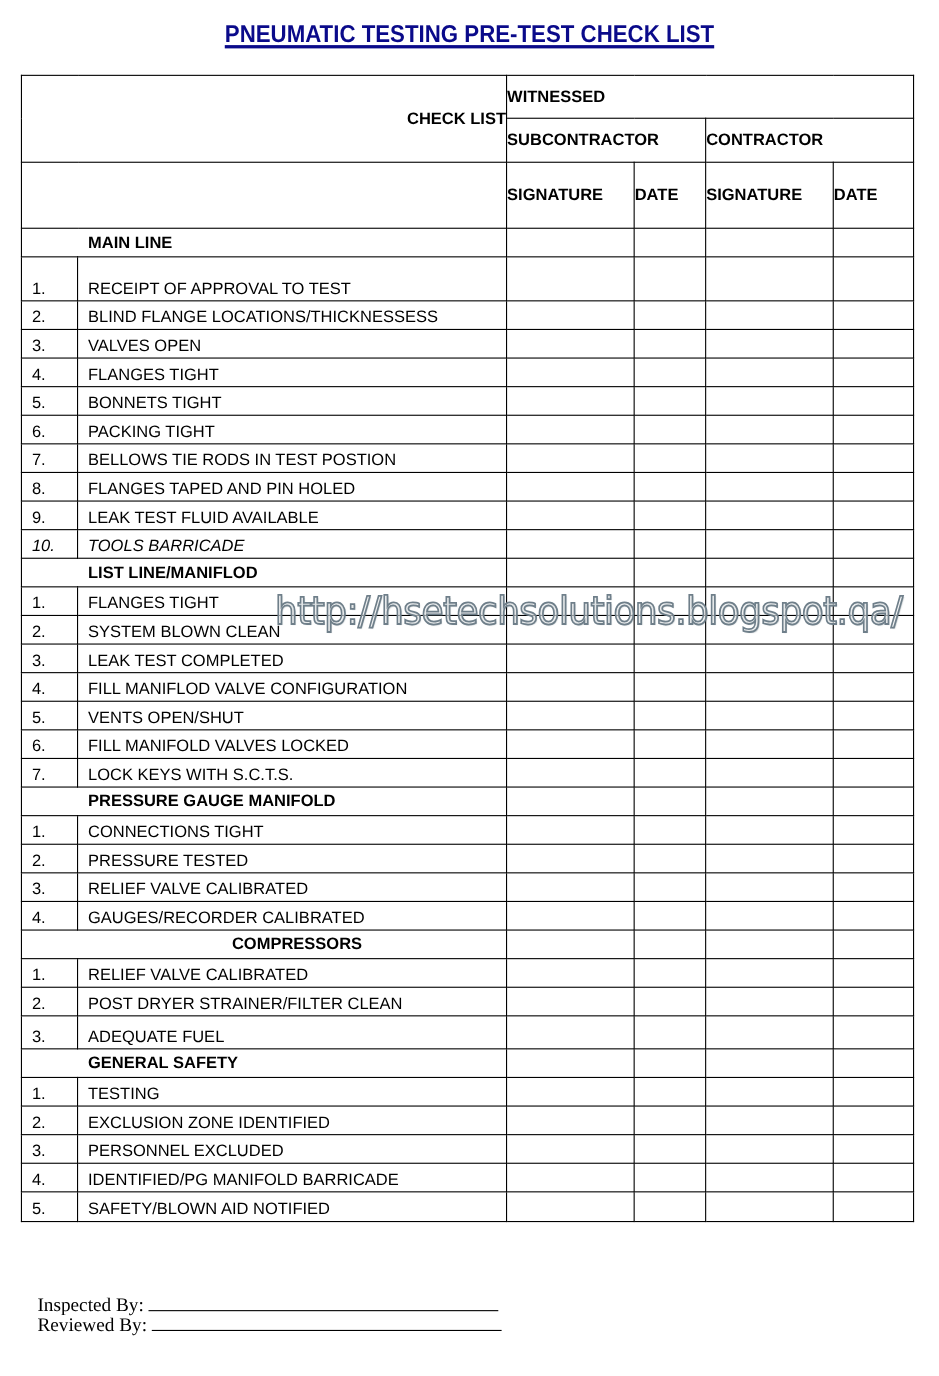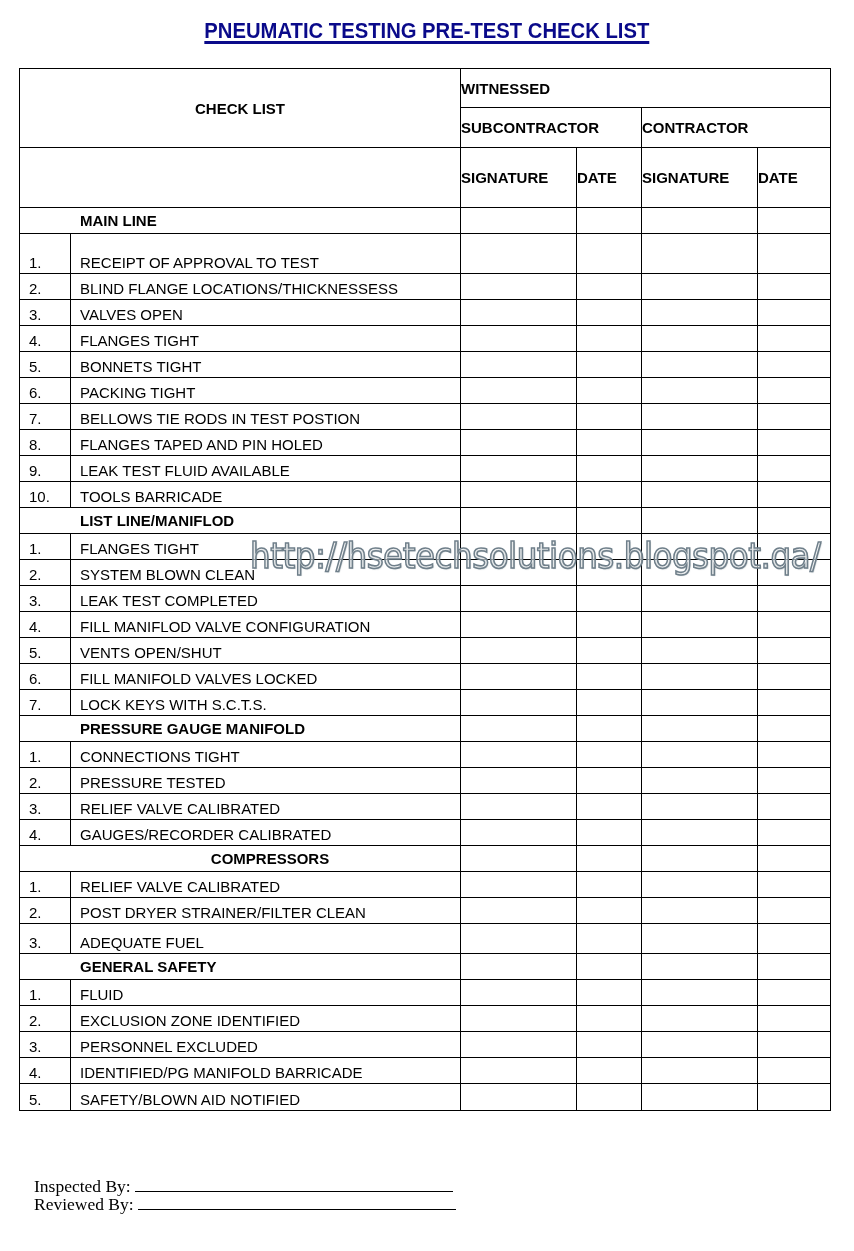--- a/index.html
+++ b/index.html
@@ -12,21 +12,21 @@
     .title span { text-decoration: underline; text-decoration-thickness: 3px; text-underline-offset: 3px; transform: scaleX(0.92); display: inline-block; }
     table.cl {
       position: absolute; left: 19px; top: 68px; width: 811px;
       border-collapse: collapse; table-layout: fixed;
     }
     table.cl td {
       border: 1.4px solid #000; padding: 0; font-size: 15px; vertical-align: bottom;
       overflow: hidden; white-space: nowrap;
     }
     .hdr { font-weight: bold; text-align: left; vertical-align: middle !important; font-size: 15px; }
-    .hdr-big { font-size: 21px; font-weight: bold; text-align: center; vertical-align: middle !important; }
+    .hdr-big { font-size: 21px; font-weight: bold; text-align: right; vertical-align: middle !important; }
     .num { padding-left: 9px !important; padding-bottom: 2px !important; }
     .txt { padding-left: 9px !important; padding-bottom: 2px !important; }
     .sec { font-weight: bold; font-size: 15.5px; padding-left: 60px !important; vertical-align: top !important; padding-top: 4px !important; }
     .sec-mid { vertical-align: middle !important; padding-top: 0 !important; }
     .blank { }
     .footer-line {
       position: absolute; left: 34px; font-family: "Liberation Serif", serif; font-size: 17.5px; color: #000;
     }
     .footer-line .rule { display: inline-block; border-bottom: 1.5px solid #000; height: 14px; vertical-align: baseline; margin-left: 4px; }
     .watermark {
@@ -139,21 +139,21 @@
         <td></td>
       </tr>
       <tr style="height: 26px;">
         <td class="num">9.</td>
         <td class="txt">LEAK TEST FLUID AVAILABLE</td>
         <td></td>
         <td></td>
         <td></td>
         <td></td>
       </tr>
-      <tr style="height: 26px;">
+      <tr style="height: 26px; font-style: italic;">
         <td class="num">10.</td>
         <td class="txt">TOOLS BARRICADE</td>
         <td></td>
         <td></td>
         <td></td>
         <td></td>
       </tr>
       <tr style="height: 26px;">
         <td colspan="2" class="sec">LIST LINE/MANIFLOD</td>
         <td></td>
@@ -289,21 +289,21 @@
       </tr>
       <tr style="height: 26px;">
         <td colspan="2" class="sec sec-mid">GENERAL SAFETY</td>
         <td></td>
         <td></td>
         <td></td>
         <td></td>
       </tr>
       <tr style="height: 26px;">
         <td class="num">1.</td>
-        <td class="txt">FLUID</td>
+        <td class="txt">TESTING</td>
         <td></td>
         <td></td>
         <td></td>
         <td></td>
       </tr>
       <tr style="height: 26px;">
         <td class="num">2.</td>
         <td class="txt">EXCLUSION ZONE IDENTIFIED</td>
         <td></td>
         <td></td>

